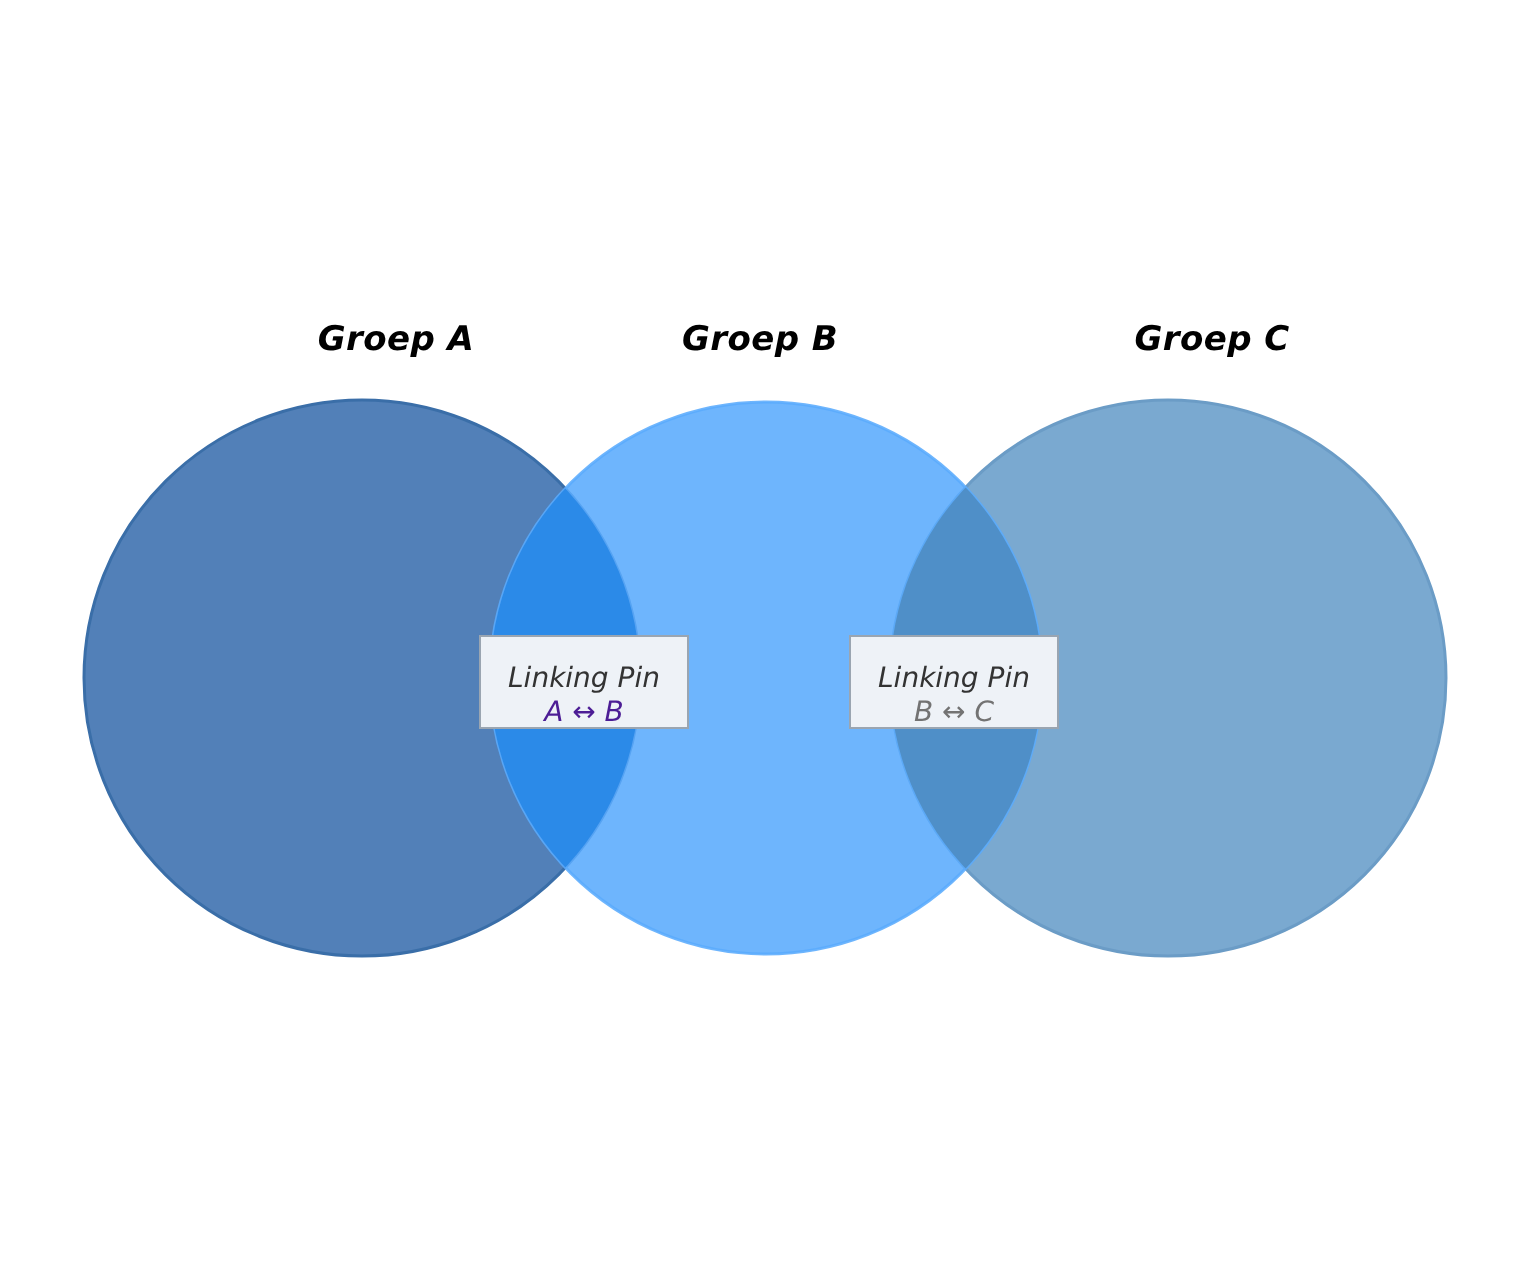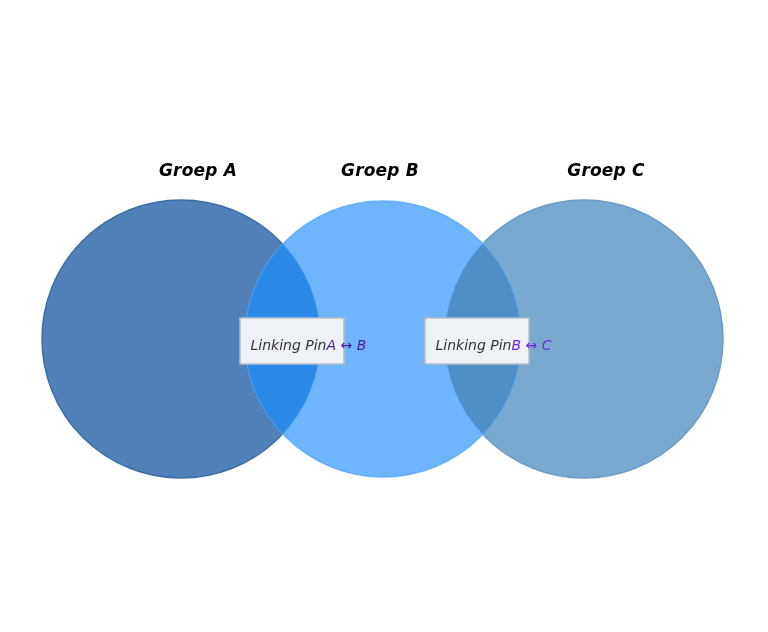--- a/index.html
+++ b/index.html
@@ -38,20 +38,21 @@
     transform: translateX(-50%);
     letter-spacing: 0.2px;
   }
   .pin-box {
     position: absolute;
     box-sizing: border-box;
     background: #eef2f7;
     border: 1px solid #9aa5b1;
     transform: translate(-50%, -50%);
     display: flex;
+    flex-direction: column;
     align-items: center;
     justify-content: space-between;
     padding: 13px 10px 6px 10px;
     line-height: 1.18;
   }
   .pin-line {
     font-family: "DejaVu Sans", sans-serif;
     font-size: 14px;
     font-weight: normal;
     color: #333333;
@@ -97,16 +98,16 @@
 
   <div class="group-label" id="label-c" style="left: 571px; top: 160px; margin-left: 35px;">Groep C</div>
 
   <div class="pin-box" id="pin-ab" style="left: 292px; top: 341px; width: 105px; height: 47px; background: rgb(238, 242, 247); border-color: rgb(154, 165, 177);">
     <span class="pin-line" style="color: rgb(51, 51, 51);">Linking Pin</span>
     <span class="pin-line" style="color: #4c1d95;">A ↔ B</span>
   </div>
 
   <div class="pin-box" id="pin-bc" style="left: 477px; top: 341px; width: 105px; height: 47px; background: rgb(238, 242, 247); border-color: rgb(154, 165, 177);">
     <span class="pin-line" style="color: rgb(51, 51, 51);">Linking Pin</span>
-    <span class="pin-line" style="color: #6d28d9;">B ↔ C</span>
+    <span class="pin-line" style="color: #737373;">B ↔ C</span>
   </div>
 
 </div>
 
 </body></html>

